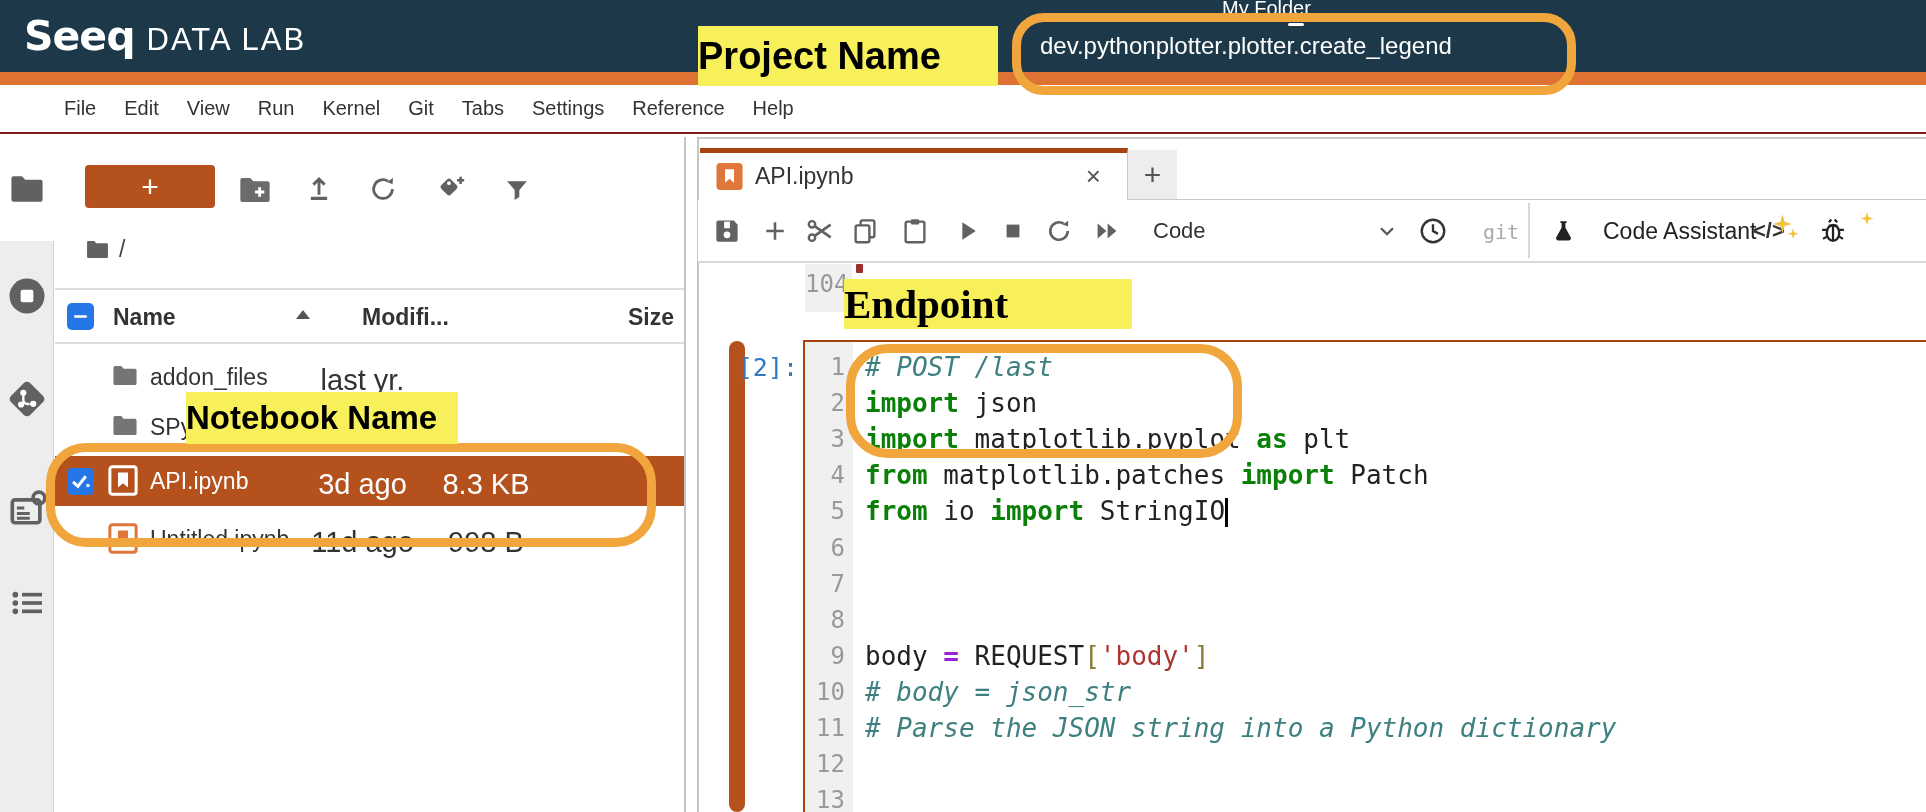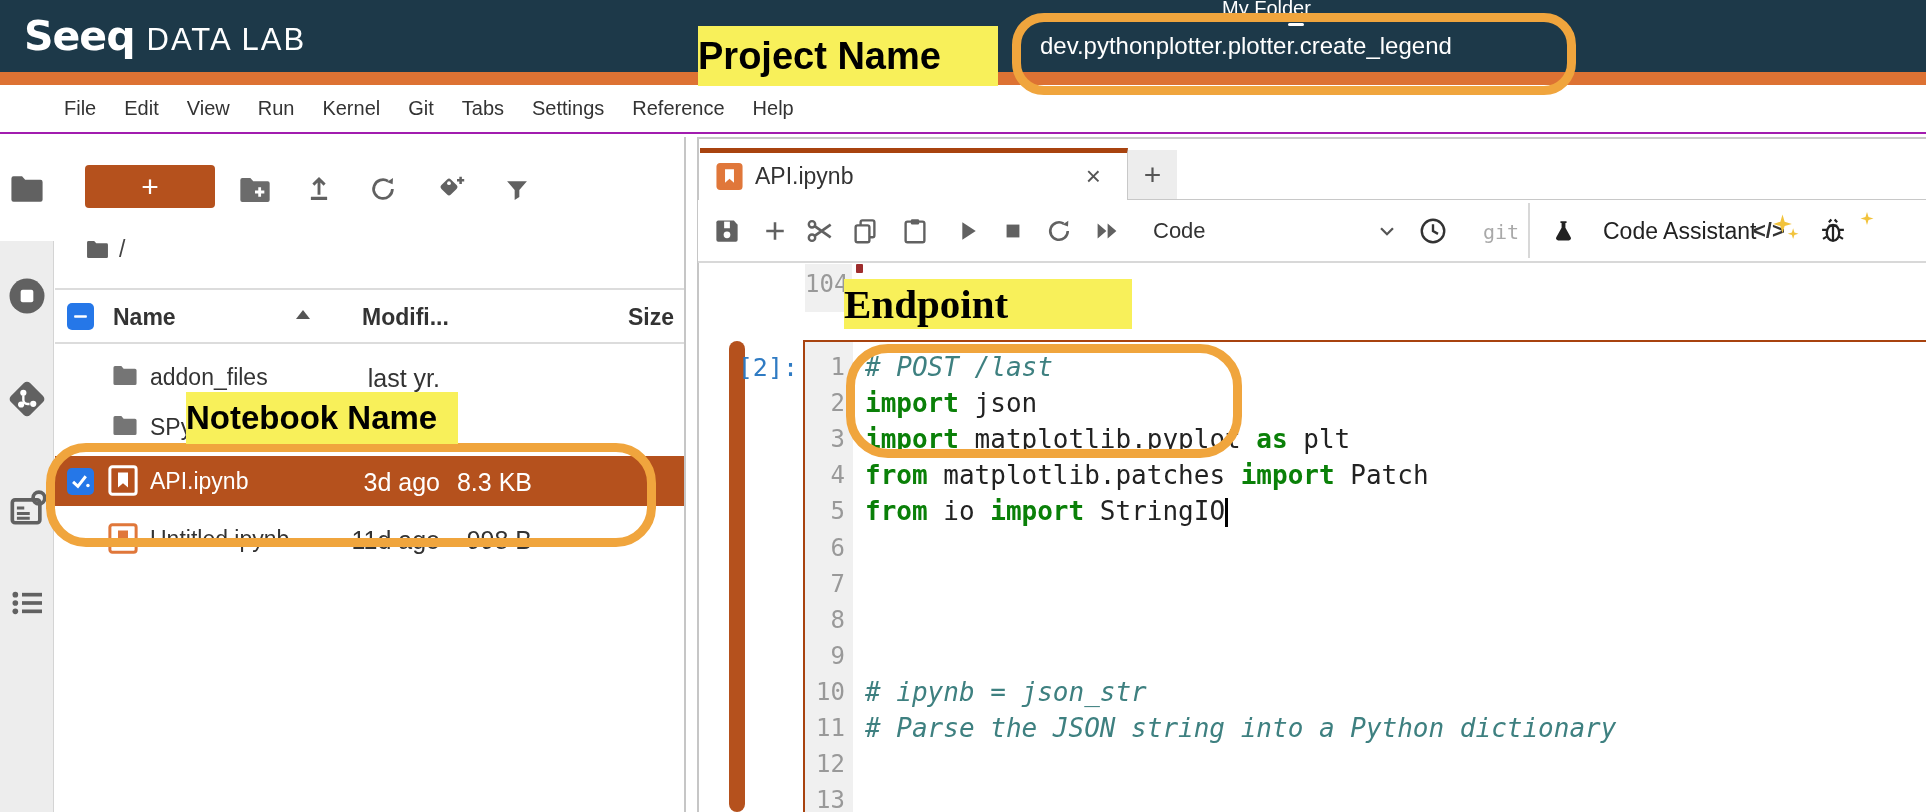--- a/index.html
+++ b/index.html
@@ -11,41 +11,41 @@
   .topbar{left:0;top:0;width:1926px;height:72px;background:var(--brand-navy);}
   .logo{left:24px;top:12px;display:flex;align-items:baseline;color:#fff;}
   .logo-seeq{font-family:"DejaVu Sans",sans-serif;font-weight:800;font-size:41px;letter-spacing:-1px;}
   .logo-rest{font-size:31px;font-weight:400;letter-spacing:2px;margin-left:12px;}
   .myfolder{left:1222px;top:-3px;color:#fff;font-size:20px;}
   .myfolder-caret{left:1288px;top:23px;width:16px;height:3px;background:#fff;border-radius:2px;}
   .project-name{left:1040px;top:32px;color:#fff;font-size:24px;}
   .stripe{left:0;top:72px;width:1926px;height:13px;background:var(--brand-orange);}
 
   
-  .menubar{left:0;top:85px;width:1926px;height:49px;background:#fff;border-bottom:2px solid #a21caf;
+  .menubar{left:0;top:85px;width:1926px;height:49px;background:#fff;border-bottom:2px solid #7f1d1d;
            display:flex;align-items:center;padding-left:50px;box-sizing:border-box;}
   .menu-item{font-size:20px;color:#333;padding:0 14px;cursor:default;}
 
   
   .leftstrip{left:0;top:241px;width:53px;height:571px;background:#ededed;border-right:1.5px solid #d4d4d4;}
   .strip-icon{left:5px;width:44px;height:44px;display:flex;align-items:center;justify-content:center;}
 
   
   .fb-plus-btn{left:85px;top:165px;width:130px;height:43px;background:var(--accent-orange);border-radius:4px;
                color:#fff;font-size:30px;display:flex;align-items:center;justify-content:center;font-weight:400;}
   .fb-icon{width:34px;height:34px;display:flex;align-items:center;justify-content:center;}
   .breadcrumb{left:86px;top:236px;display:flex;align-items:center;gap:10px;font-size:23px;color:#444;}
   .fb-border-r{left:684px;top:137px;width:1.5px;height:675px;background:#c6c6c6;}
   .hdr-line{left:55px;width:629px;height:1.5px;background:#dcdcdc;}
   .checkbox{width:27px;height:27px;border-radius:5px;background:var(--select-blue);display:flex;align-items:center;justify-content:center;}
   .hdr-text{font-size:23px;font-weight:600;color:#333;}
   .sort-tri{width:0;height:0;border-left:7px solid transparent;border-right:7px solid transparent;border-bottom:9px solid #555;}
   .file-row{left:55px;width:629px;height:50px;}
   .file-row .fr-name{font-size:23px;color:#333;}
-  .file-row .fr-meta{font-size:25px;color:#333;position:absolute;text-align:right;}
+  .file-row .fr-meta{font-size:29px;color:#333;position:absolute;text-align:center;}
   .file-row.selected{background:var(--accent-orange);}
   .file-row.selected .fr-name,.file-row.selected .fr-meta{color:#fff;}
 
   
   .main-border-l{left:697px;top:137px;width:1.5px;height:675px;background:#c6c6c6;}
   .tabbar-topline{left:698px;top:137px;width:1228px;height:1.5px;background:#c8c8c8;}
   .nb-tab{left:700px;top:148px;width:428px;height:52px;background:#fff;border-top:5px solid var(--tab-accent);
           border-right:1.5px solid #c8c8c8;box-sizing:border-box;display:flex;align-items:center;padding-left:16px;}
   .nb-tab-title{font-size:23px;color:#333;margin-left:12px;}
   .nb-tab-close{position:absolute;right:26px;font-size:26px;color:#555;}
@@ -368,22 +368,22 @@
     <div class="gutter-bg"></div>
     <div class="code-lines" id="code-lines">
         <div class="code-line"><span class="ln">1</span><span class="code"><span class="tok-cm"># POST /last</span></span></div>
         <div class="code-line"><span class="ln">2</span><span class="code"><span class="tok-kw">import</span><span class="tok-pl"> json</span></span></div>
         <div class="code-line"><span class="ln">3</span><span class="code"><span class="tok-kw">import</span><span class="tok-pl"> matplotlib.pyplot </span><span class="tok-kw">as</span><span class="tok-pl"> plt</span></span></div>
         <div class="code-line"><span class="ln">4</span><span class="code"><span class="tok-kw">from</span><span class="tok-pl"> matplotlib.patches </span><span class="tok-kw">import</span><span class="tok-pl"> Patch</span></span></div>
         <div class="code-line"><span class="ln">5</span><span class="code"><span class="tok-kw">from</span><span class="tok-pl"> io </span><span class="tok-kw">import</span><span class="tok-pl"> StringIO</span><span class="tok-cur"></span></span></div>
         <div class="code-line"><span class="ln">6</span><span class="code"></span></div>
         <div class="code-line"><span class="ln">7</span><span class="code"></span></div>
         <div class="code-line"><span class="ln">8</span><span class="code"></span></div>
-        <div class="code-line"><span class="ln">9</span></div>
-        <div class="code-line"><span class="ln">10</span><span class="code"><span class="tok-cm"># ipynb = json_str</span></span></div>
+        <div class="code-line"><span class="ln">9</span><span class="code"><span class="tok-pl">body </span><span class="tok-op">=</span><span class="tok-pl"> REQUEST</span><span class="tok-br">[</span><span class="tok-str">'body'</span><span class="tok-br">]</span></span></div>
+        <div class="code-line"><span class="ln">10</span><span class="code"><span class="tok-cm"># body = json_str</span></span></div>
         <div class="code-line"><span class="ln">11</span><span class="code"><span class="tok-cm"># Parse the JSON string into a Python dictionary</span></span></div>
         <div class="code-line"><span class="ln">12</span></div>
         <div class="code-line"><span class="ln">13</span><span class="code"></span></div>
       </div>
   </div>
 
   <div class="abs callout" style="left:1012px;top:13px;width:546px;height:64px;border-radius:32px;"></div>
   <div class="abs callout" style="left:46px;top:443px;width:592px;height:86px;border-radius:40px;"></div>
   <div class="abs callout" style="left:846px;top:344px;width:378px;height:96px;border-radius:42px;"></div>
 

